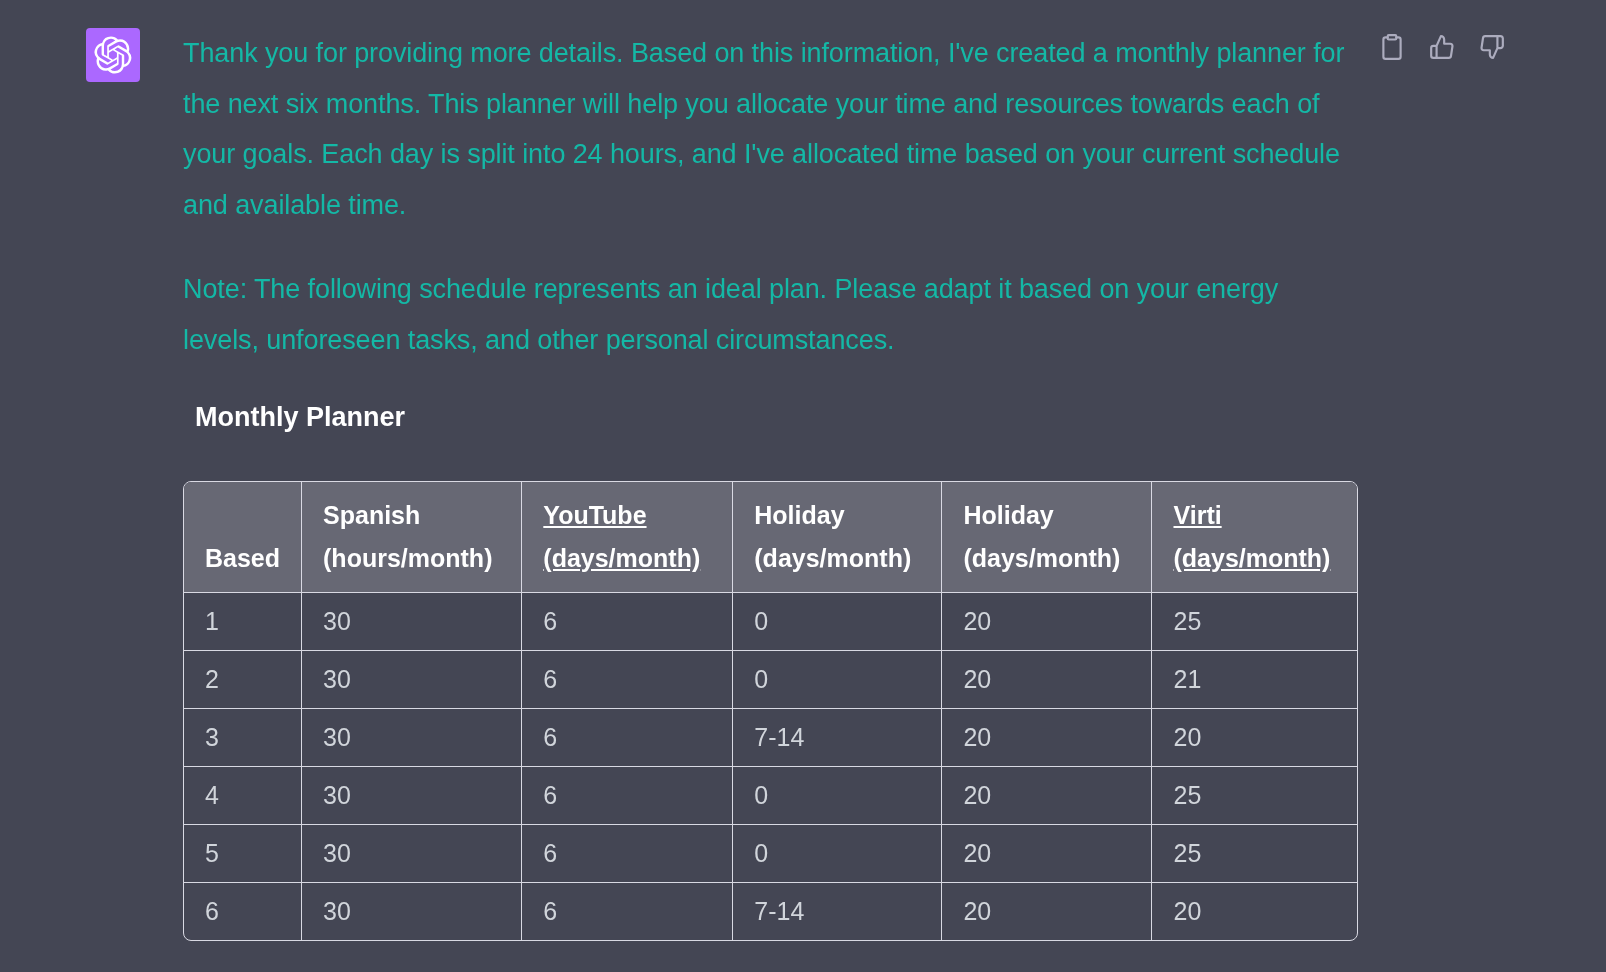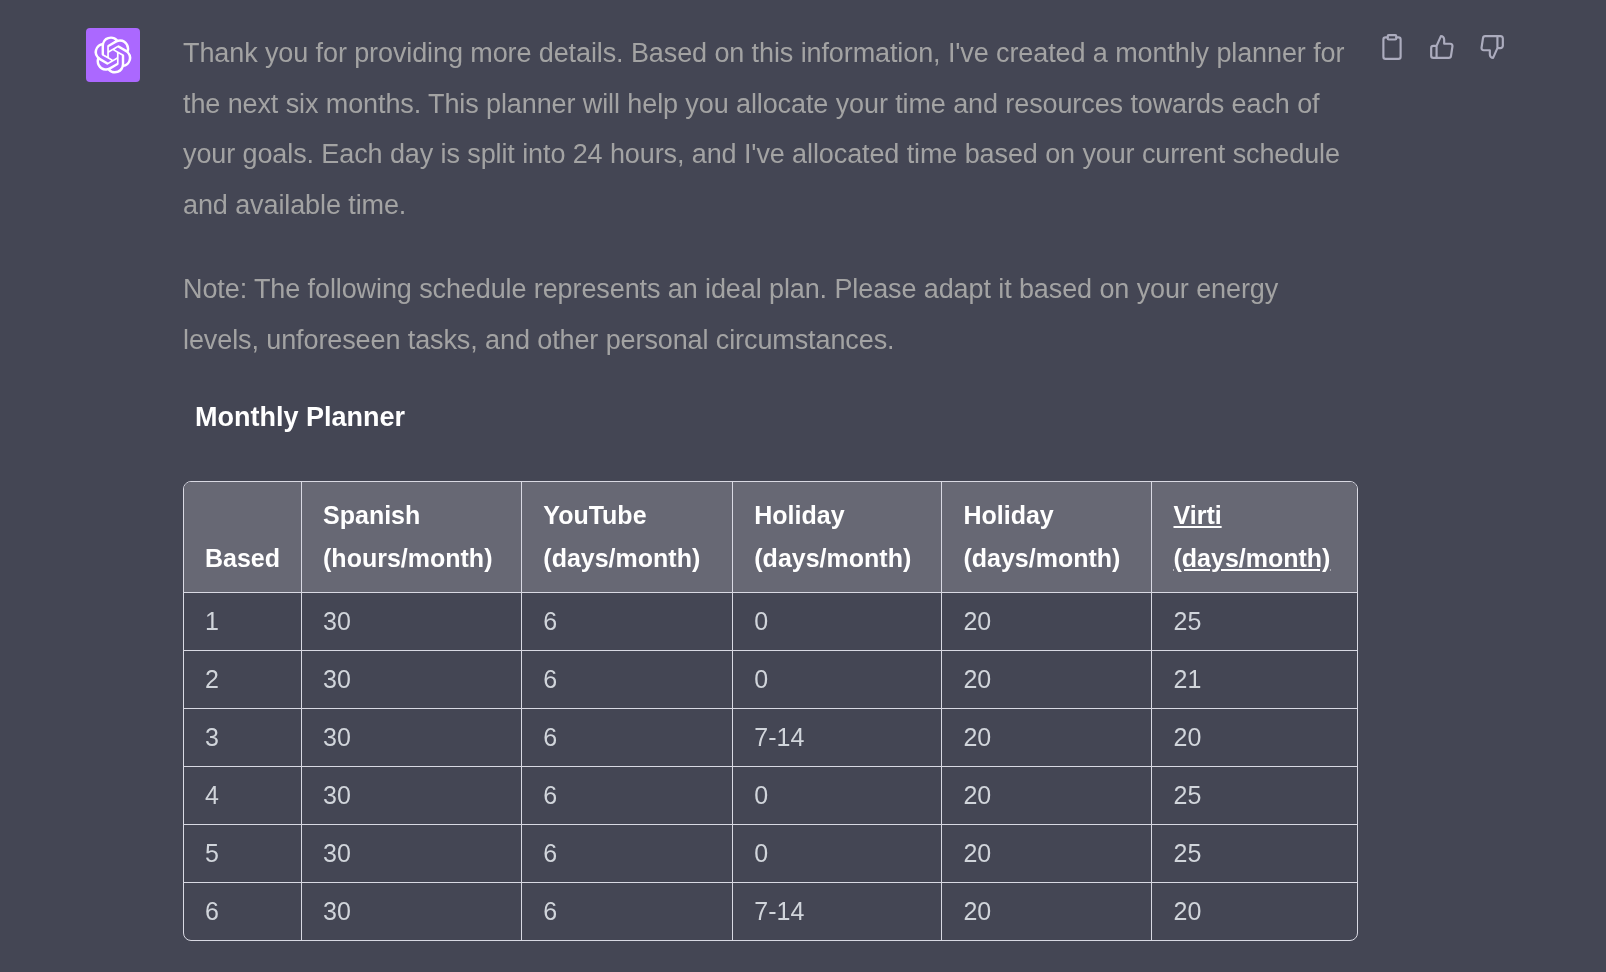--- a/index.html
+++ b/index.html
@@ -23,21 +23,21 @@
     }
     .action-btn {
       width:28px; height:30px; display:flex; align-items:center; justify-content:center;
       cursor:pointer;
     }
     .action-btn svg { width:26px; height:28px; }
     .content {
       position:absolute; left:183px; top:28px; width:1172px;
     }
     .para {
-      font-size:27px; line-height:50.5px; margin:0 0 34px 0; color:#a3a3a3;
+      font-size:27px; line-height:50.5px; margin:0 0 34px 0; color:#14b8a6;
       letter-spacing:-0.1px;
     }
     .heading {
       font-size:27px; font-weight:bold; color:#ffffff; margin:8px 0 46px 12px;
       line-height:36px;
     }
     table.planner {
       border-collapse:separate; border-spacing:0;
       width:1175px;
       border:1.5px solid #d9d9e3;
@@ -55,21 +55,21 @@
     table.planner td {
       color:#d1d5db; text-align:left;
       padding:0 21px; height:57px;
       border-right:1px solid #d9d9e3;
       border-bottom:1.5px solid #d9d9e3;
     }
     table.planner tr > *:last-child { border-right:none; }
     table.planner tbody tr:last-child td { border-bottom:none; }
     .col-0 { width:74px; }
     .col-1 { width:178px; }
-    .col-2 { width:169px; }
+    .col-2 { width:169px;text-decoration:underline; }
     .col-3 { width:167px; }
     .col-4 { width:168px; }
     .col-5 { width:163px;text-decoration:underline; }
     .hdr-line { display:block; }
   </style>
 </head>
 <body>
 
 <div class="avatar">
   <svg viewBox="0 0 41 41" fill="none">

